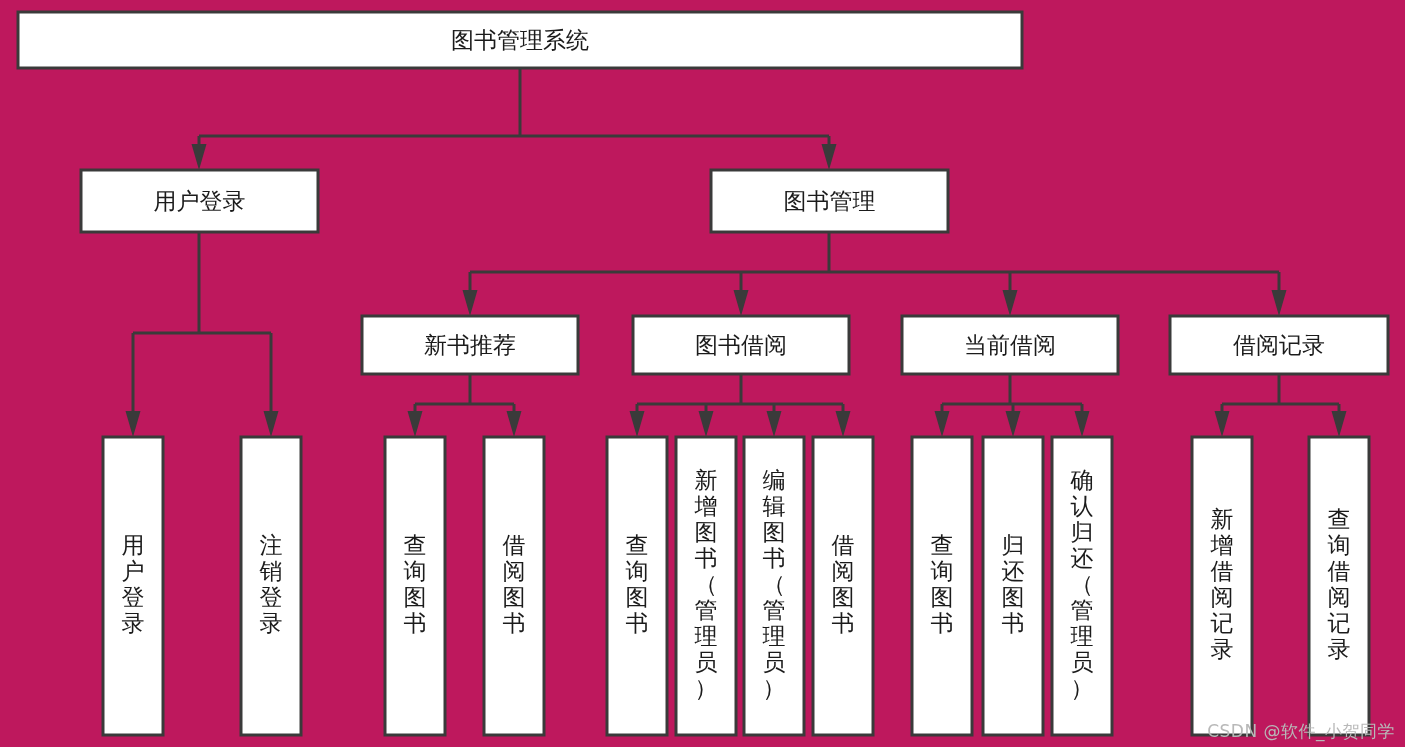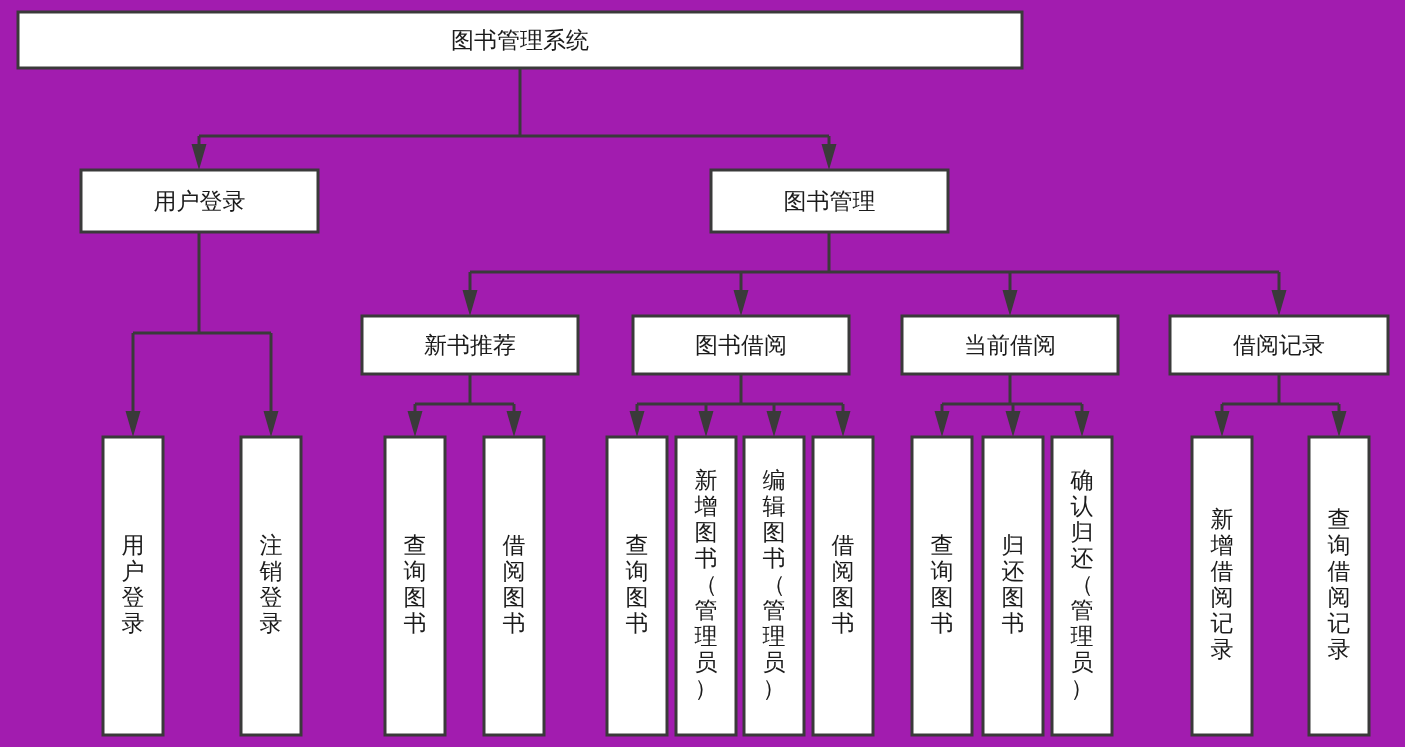--- a/index.html
+++ b/index.html
@@ -7,21 +7,21 @@
     padding: 0;
     background: #ffffff;
   }
   body {
     font-family: "DejaVu Sans", "Liberation Sans", sans-serif;
   }
   #diagram-root {
     position: relative;
     width: 1405px;
     height: 747px;
-    background: #a21caf;
+    background: #be185d;
     overflow: hidden;
   }
   svg.flow {
     position: absolute;
     left: 0;
     top: 0;
     width: 1405px;
     height: 747px;
   }
   .node-box {
@@ -264,13 +264,14 @@
         <g>
           <rect x="1192" y="437" width="60" height="298" class="node-box"></rect>
           <text x="1222" y="527" class="node-label-v"><tspan x="1222" dy="0">新</tspan><tspan x="1222" dy="26">增</tspan><tspan x="1222" dy="26">借</tspan><tspan x="1222" dy="26">阅</tspan><tspan x="1222" dy="26">记</tspan><tspan x="1222" dy="26">录</tspan></text>
         </g>
         <g>
           <rect x="1309" y="437" width="60" height="298" class="node-box"></rect>
           <text x="1339" y="527" class="node-label-v"><tspan x="1339" dy="0">查</tspan><tspan x="1339" dy="26">询</tspan><tspan x="1339" dy="26">借</tspan><tspan x="1339" dy="26">阅</tspan><tspan x="1339" dy="26">记</tspan><tspan x="1339" dy="26">录</tspan></text>
         </g>
       </g>
   </svg>
+  <div class="watermark">CSDN @软件_小贺同学</div>
 </div>
 
 </body></html>

